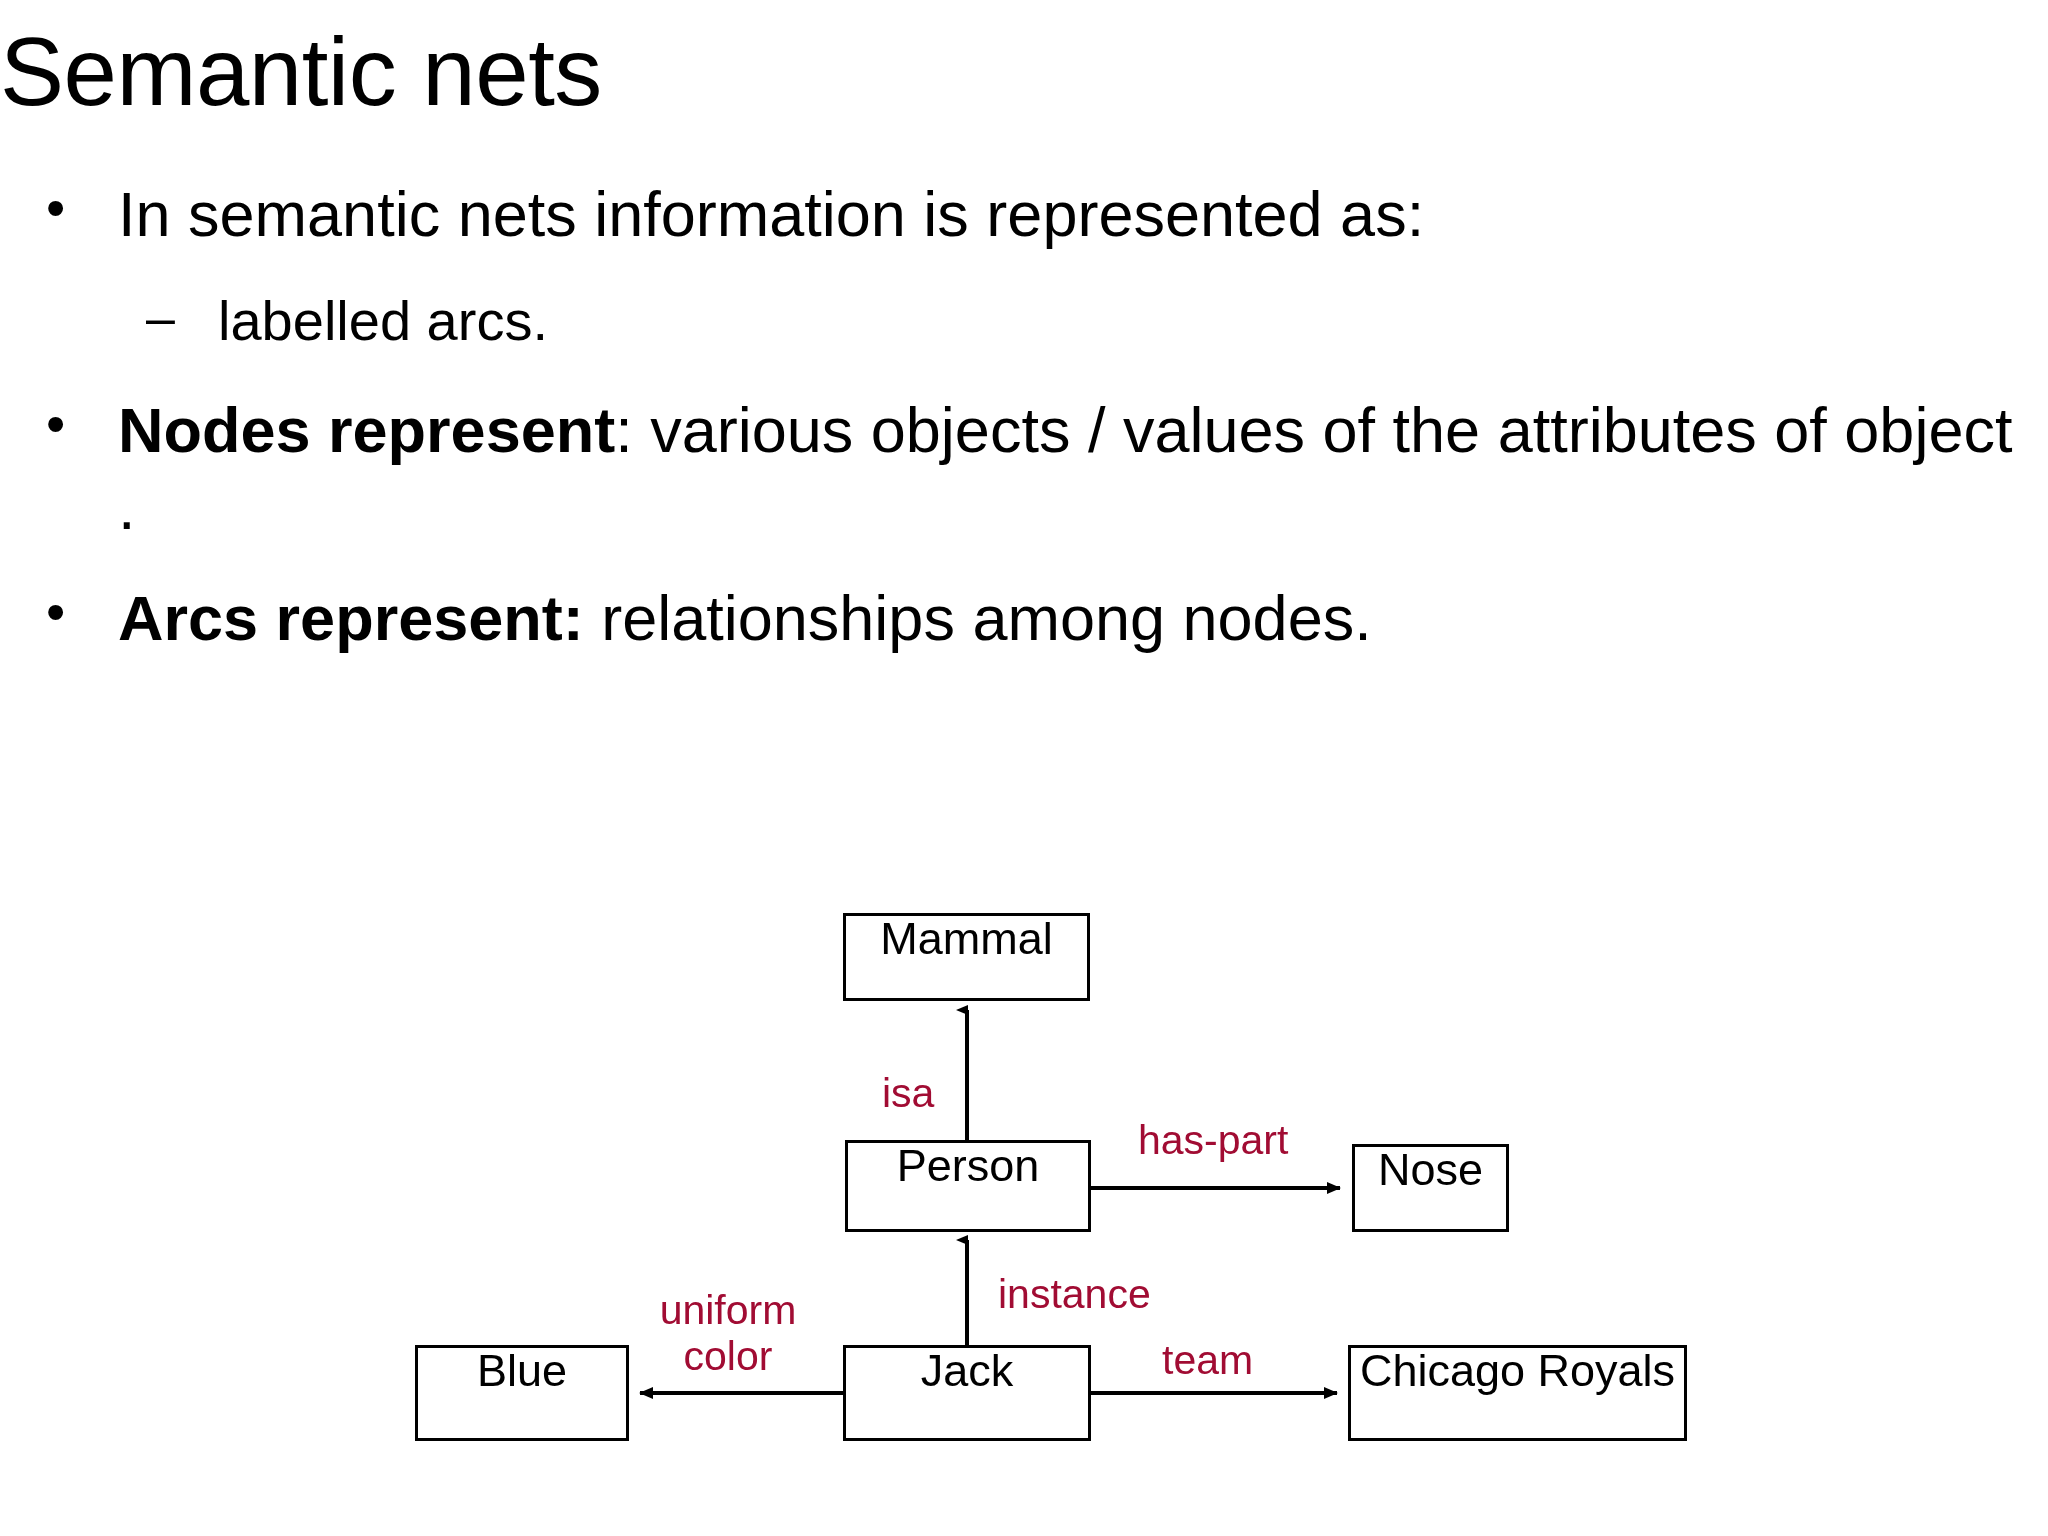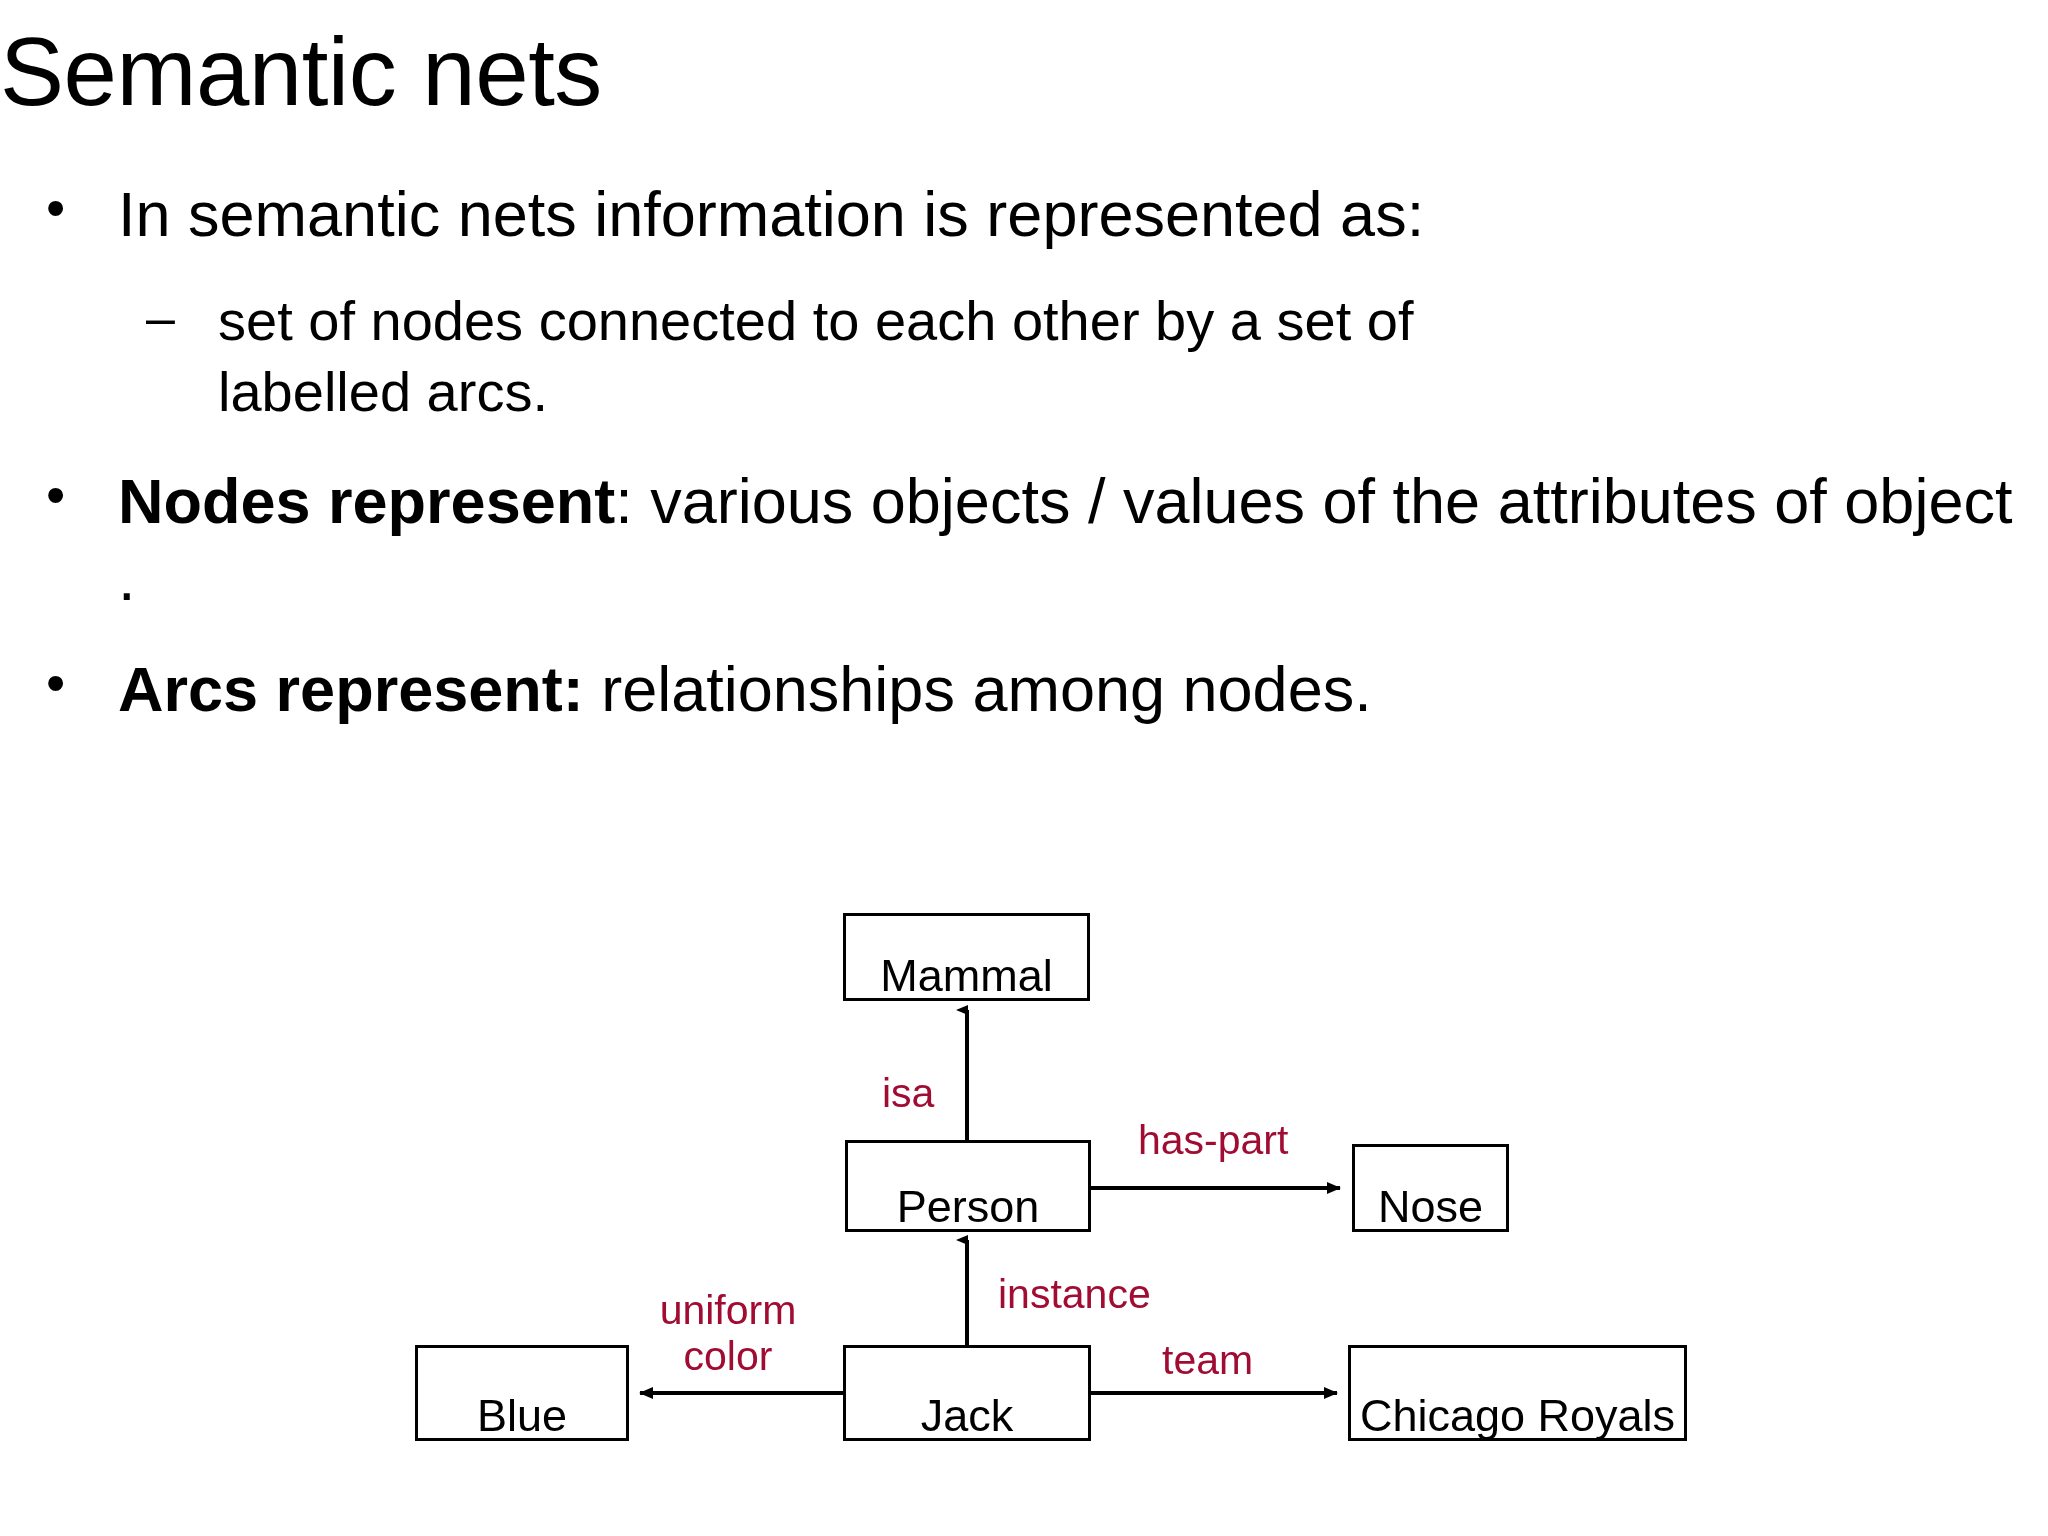--- a/index.html
+++ b/index.html
@@ -90,21 +90,21 @@
     pointer-events: none;
   }
   #diagram svg { display: block; }
 
   .node-box {
     position: absolute;
     border: 3px solid #000000;
     background: #ffffff;
     box-sizing: border-box;
     display: flex;
-    align-items: flex-end;
+    align-items: flex-start;
     justify-content: center;
     font-family: "Liberation Sans", sans-serif;
     font-size: 45px;
     font-weight: 400;
     color: #000000;
     white-space: nowrap;
     line-height: 1;
   }
 
   .arc-label {
@@ -129,21 +129,20 @@
 
     <div class="bullet-l1">
       <span class="marker">•</span>
       <span>In semantic nets information is represented as:</span>
     </div>
 
     <div class="spacer-sm"></div>
 
     <div class="bullet-l2">
       <span class="marker">–</span>
-      <span class="l2-text"> set of nodes connected to each other by a set of</span>
       <span class="l2-text">labelled arcs.</span>
     </div>
 
     <div class="spacer-md"></div>
 
     <div class="bullet-l1">
       <span class="marker">•</span>
       <span class="b">Nodes represent</span><span>: various objects / values of the attributes of object .</span>
     </div>
 

